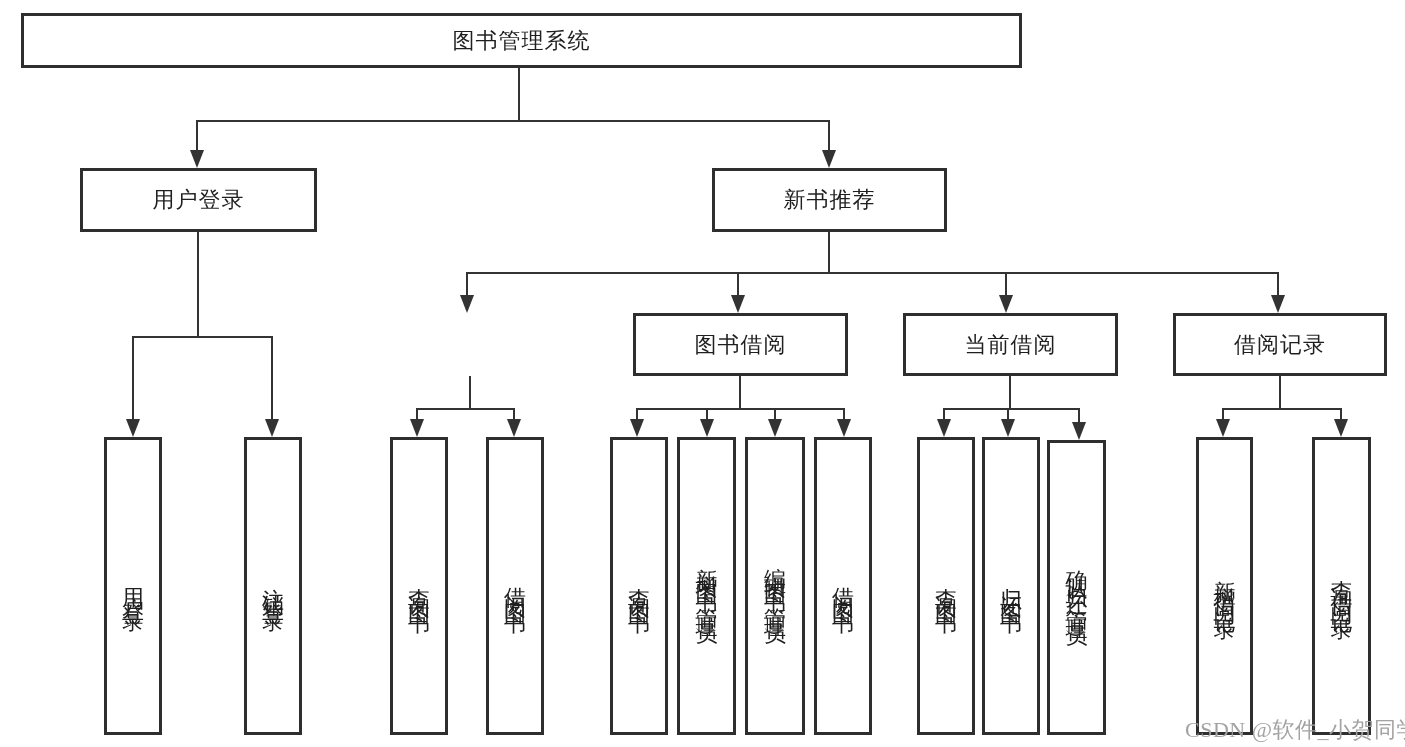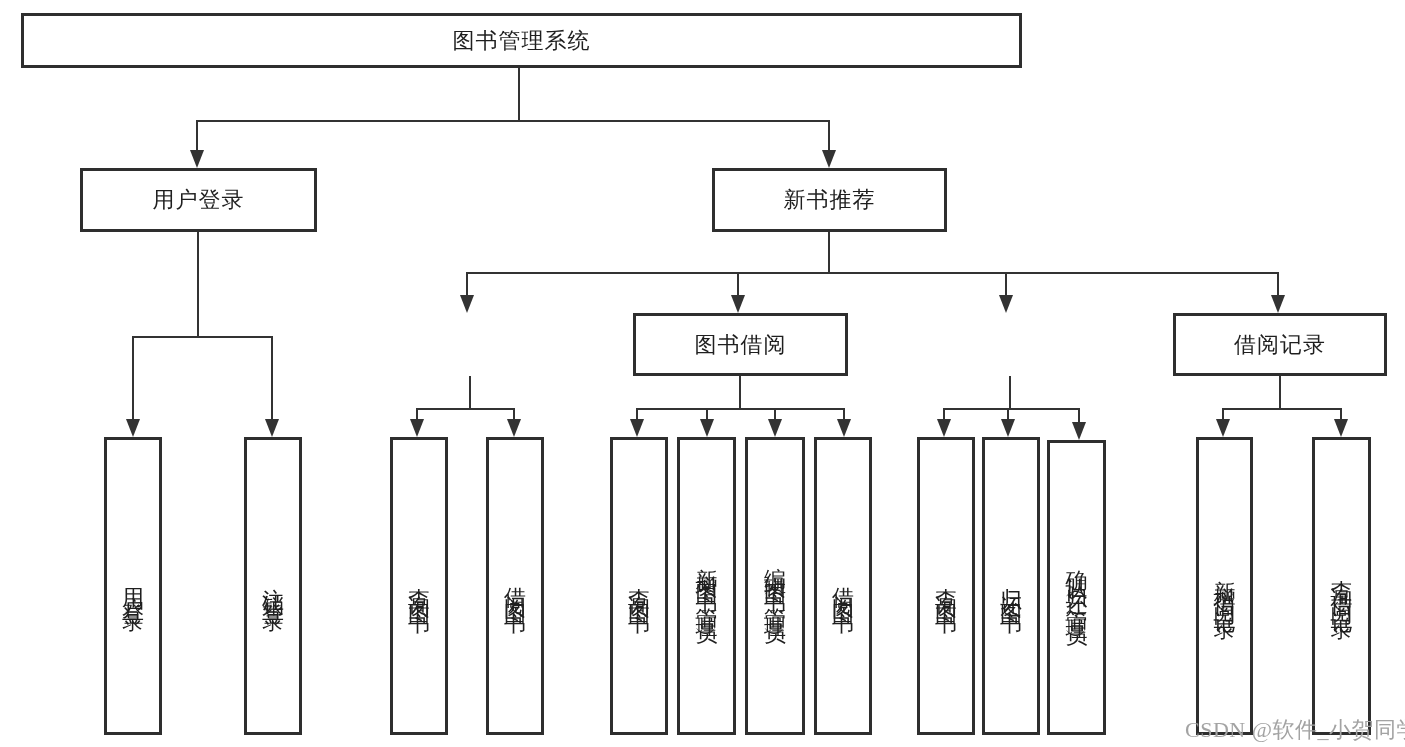--- a/index.html
+++ b/index.html
@@ -60,20 +60,21 @@
 <body>
 
 <div class="canvas">
 
   <div class="node" style="left:21px;top:13px;width:1001px;height:55px;">图书管理系统</div>
 
   <div class="node" style="left:80px;top:168px;width:237px;height:64px;">用户登录</div>
   <div class="node" style="left:712px;top:168px;width:235px;height:64px;">新书推荐</div>
 
   <div class="node" style="left:633px;top:313px;width:215px;height:63px;">图书借阅</div>
+  <div class="node" style="left:903px;top:313px;width:215px;height:63px;">当前借阅</div>
   <div class="node" style="left:1173px;top:313px;width:214px;height:63px;">借阅记录</div>
 
   <div class="node leaf" style="left:104px;top:437px;width:58px;height:298px;">
       <span>用户登录</span>
     </div>
   <div class="node leaf" style="left:244px;top:437px;width:58px;height:298px;">
       <span>注销登录</span>
     </div>
 
   <div class="node leaf" style="left:390px;top:437px;width:58px;height:298px;">

